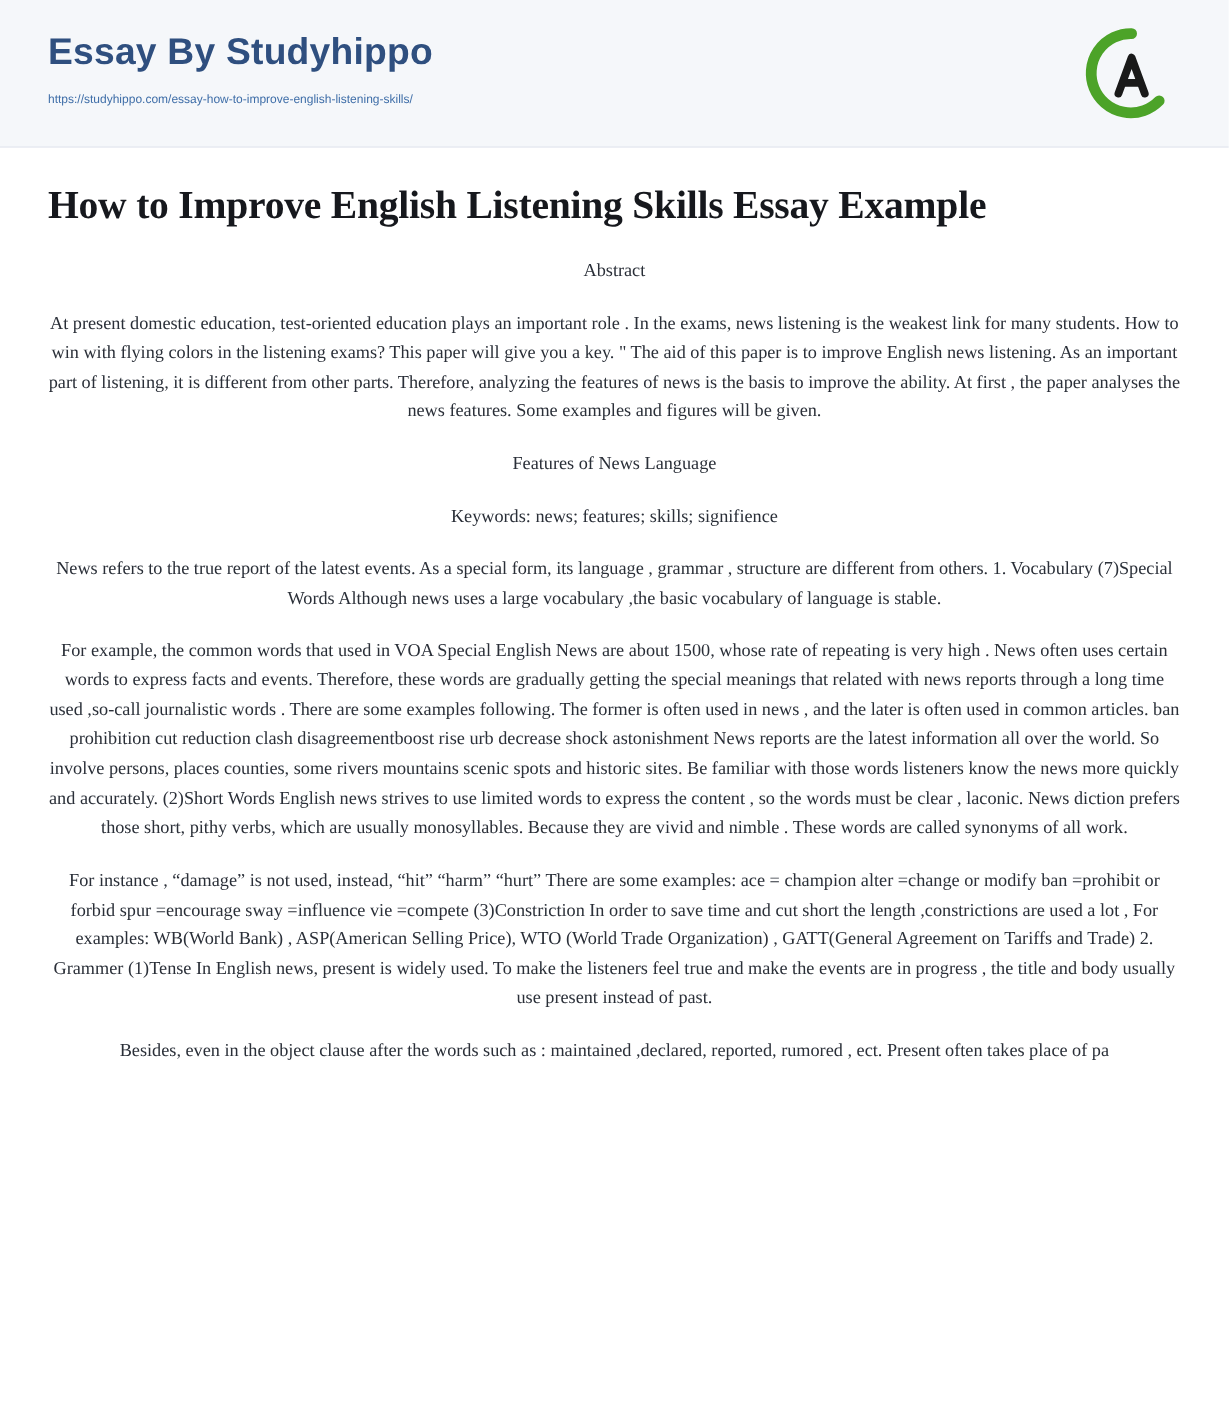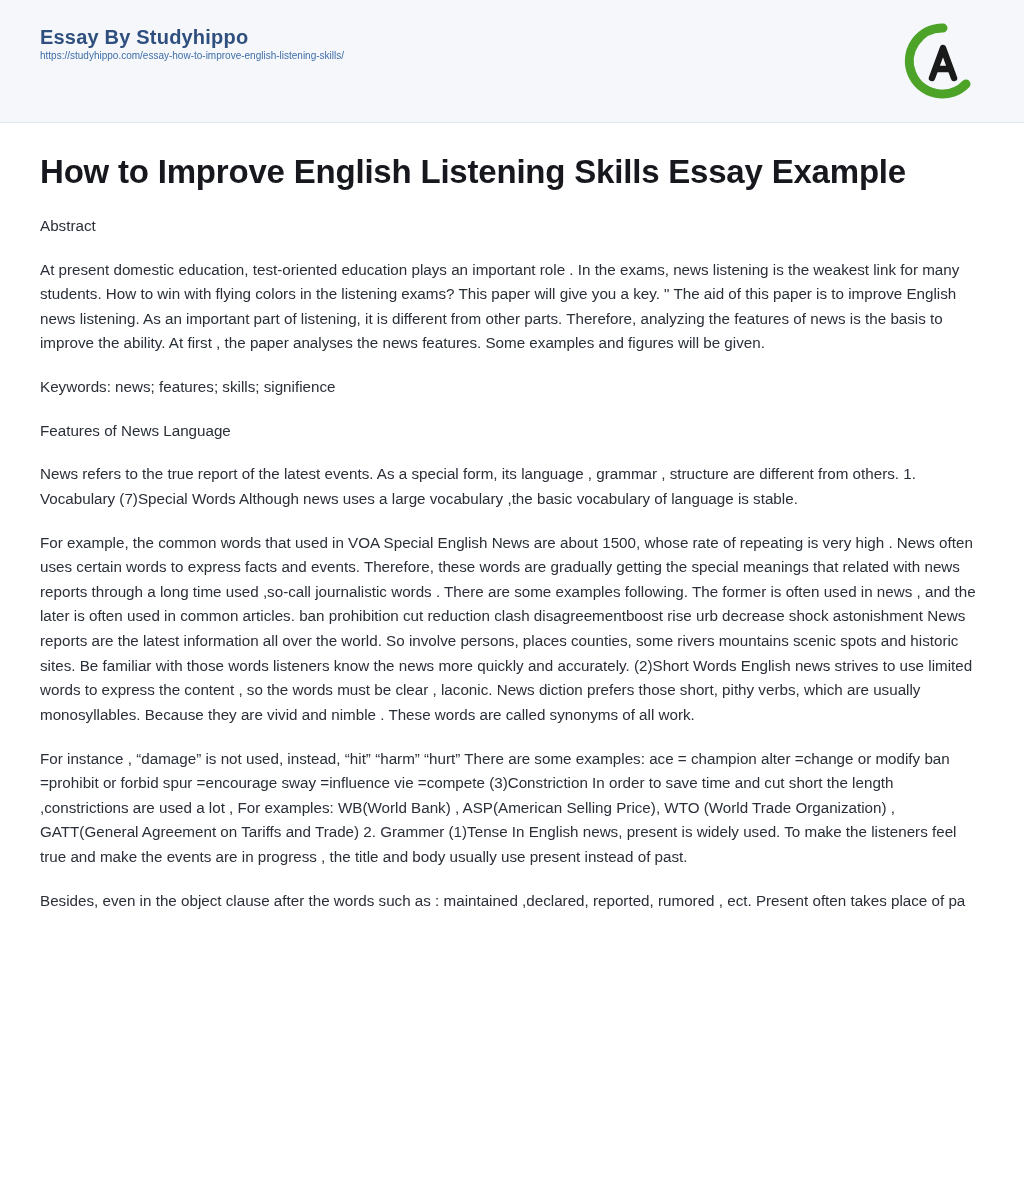--- a/index.html
+++ b/index.html
@@ -20,59 +20,60 @@
   
   .header {
     background: #f5f7fa;
     border-bottom: 1px solid #e3e7ee;
     padding: 26px 40px 22px 40px;
     position: relative;
     height: 74px;
     box-sizing: content-box;
   }
   .brand {
-    font-size: 20px;
+    font-size: 31px;
     font-weight: bold;
     color: #2f4f7f;
     letter-spacing: 0.2px;
     line-height: 1.1;
-    margin: 0 0 2px 0;
+    margin: 0 0 18px 0;
   }
   .source-url {
     font-size: 10px;
     color: #3f6ea8;
     word-break: break-all;
     line-height: 1.2;
   }
   .logo {
     position: absolute;
     right: 42px;
     top: 22px;
     width: 78px;
     height: 78px;
   }
   .logo svg { display: block; }
   
   .article {
     padding: 30px 40px 40px 40px;
+    font-family: Liberation Serif, serif;
   }
   h1.title {
     font-size: 33px;
     line-height: 1.18;
     font-weight: bold;
     margin: 0 0 22px 0;
     color: #16181d;
     letter-spacing: -0.2px;
   }
   .body p {
     font-size: 15.2px;
     line-height: 1.62;
     margin: 0 0 19px 0;
     color: #2a2f38;
-    text-align: left;
+    text-align: center;
   }
 </style>
 </head>
 <body>
 
 <div class="page">
 
   <div class="header">
     <div class="brand">Essay By Studyhippo</div>
     <div class="source-url">https://studyhippo.com/essay-how-to-improve-english-listening-skills/</div>
@@ -83,22 +84,22 @@
         <line x1="32" y1="47" x2="46" y2="47" stroke="#1a1a1a" stroke-width="6.5" stroke-linecap="round"></line>
       </svg>
     </div>
   </div>
 
   <div class="article">
     <h1 class="title">How to Improve English Listening Skills Essay Example</h1>
     <div class="body">
       <p>Abstract</p>
       <p>At present domestic education, test-oriented education plays an important role . In the exams, news listening is the weakest link for many students. How to win with flying colors in the listening exams? This paper will give you a key. " The aid of this paper is to improve English news listening. As an important part of listening, it is different from other parts. Therefore, analyzing the features of news is the basis to improve the ability. At first , the paper analyses the news features. Some examples and figures will be given.</p>
+      <p>Features of News Language</p>
       <p>Keywords: news; features; skills; signifience</p>
-      <p>Features of News Language</p>
       <p>News refers to the true report of the latest events. As a special form, its language , grammar , structure are different from others. 1. Vocabulary (7)Special Words Although news uses a large vocabulary ,the basic vocabulary of language is stable.</p>
       <p>For example, the common words that used in VOA Special English News are about 1500, whose rate of repeating is very high . News often uses certain words to express facts and events. Therefore, these words are gradually getting the special meanings that related with news reports through a long time used ,so-call journalistic words . There are some examples following. The former is often used in news , and the later is often used in common articles. ban prohibition cut reduction clash disagreementboost rise urb decrease shock astonishment News reports are the latest information all over the world. So involve persons, places counties, some rivers mountains scenic spots and historic sites. Be familiar with those words listeners know the news more quickly and accurately. (2)Short Words English news strives to use limited words to express the content , so the words must be clear , laconic. News diction prefers those short, pithy verbs, which are usually monosyllables. Because they are vivid and nimble . These words are called synonyms of all work.</p>
       <p>For instance , “damage” is not used, instead, “hit” “harm” “hurt” There are some examples: ace = champion alter =change or modify ban =prohibit or forbid spur =encourage sway =influence vie =compete (3)Constriction In order to save time and cut short the length ,constrictions are used a lot , For examples: WB(World Bank) , ASP(American Selling Price), WTO (World Trade Organization) , GATT(General Agreement on Tariffs and Trade) 2. Grammer (1)Tense In English news, present is widely used. To make the listeners feel true and make the events are in progress , the title and body usually use present instead of past.</p>
       <p>Besides, even in the object clause after the words such as : maintained ,declared, reported, rumored , ect. Present often takes place of pa</p>
     </div>
   </div>
 
 </div>
 
 </body></html>

